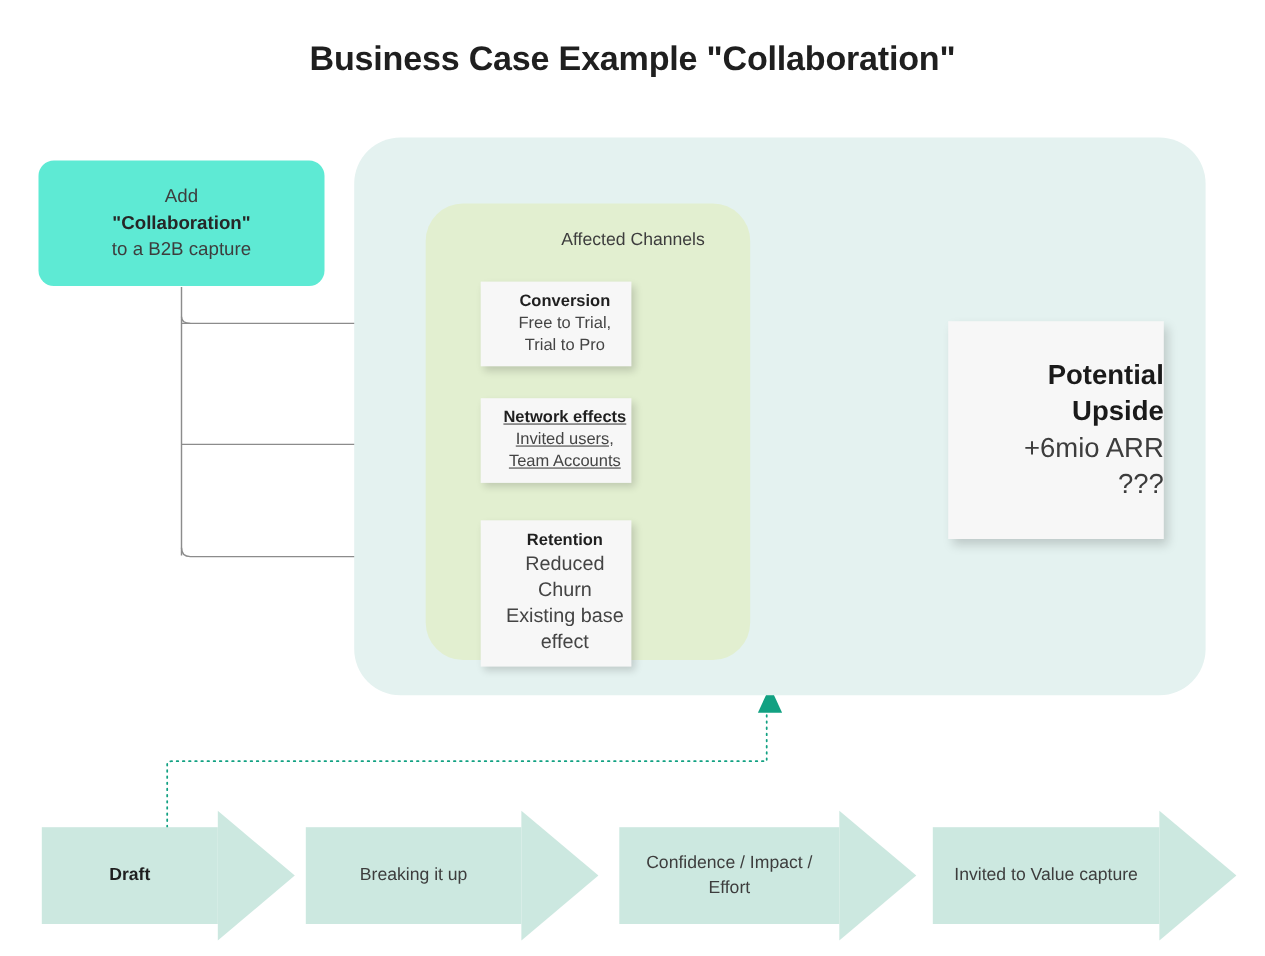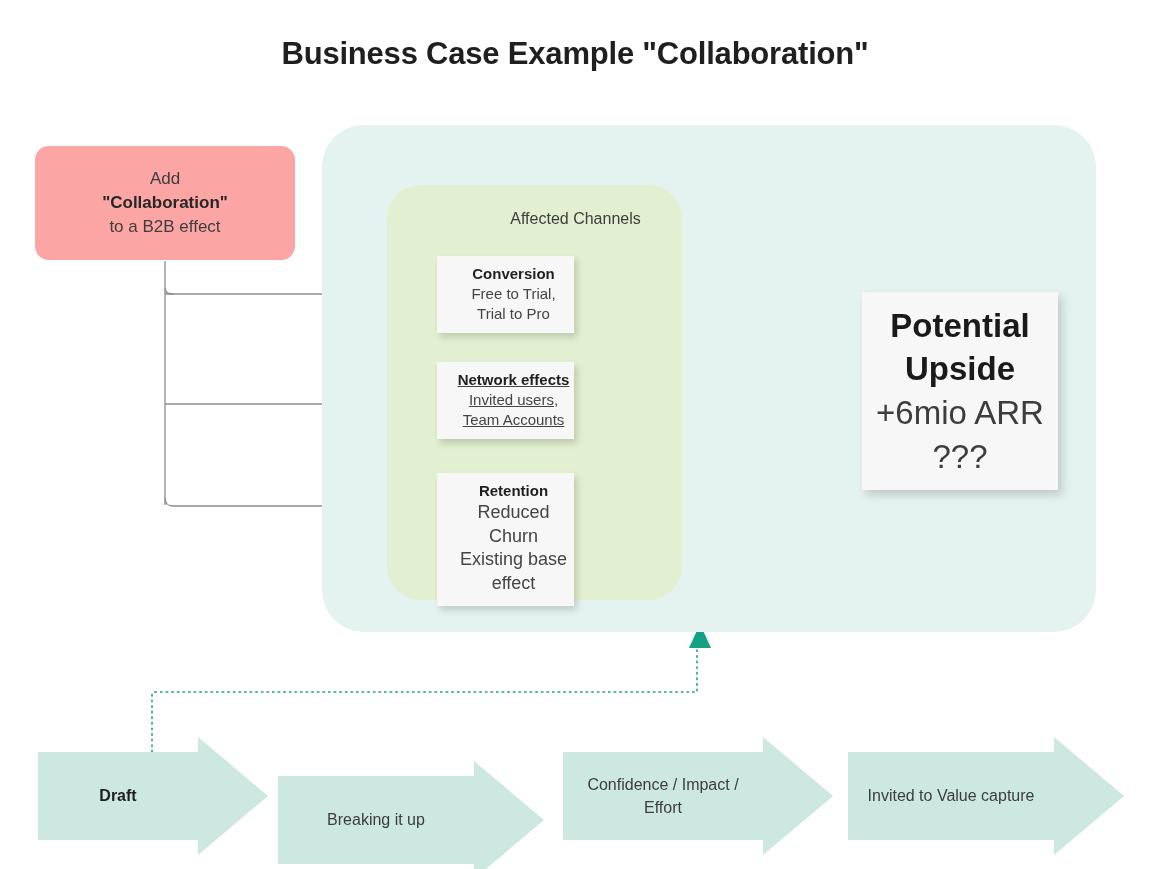--- a/index.html
+++ b/index.html
@@ -43,21 +43,21 @@
     pointer-events: none;
   }
 
   
   #source-card {
     position: absolute;
     left: 35px;
     top: 146px;
     width: 260px;
     height: 114px;
-    background: #fca5a5;
+    background: #5eead4;
     border-radius: 14px;
     display: flex;
     flex-direction: column;
     align-items: center;
     justify-content: center;
     line-height: 1.42;
     font-size: 17px;
     color: #3d3d3d;
   }
   #source-card .strong { font-weight: bold; color: #262626; }
@@ -128,24 +128,24 @@
   #potential-upside {
     position: absolute;
     left: 862px;
     top: 292px;
     width: 196px;
     height: 198px;
     background: #f7f7f7;
     box-shadow: 4px 5px 9px rgba(0,0,0,0.17);
     display: flex;
     flex-direction: column;
-    align-items: center;
+    align-items: flex-end;
     justify-content: center;
     line-height: 1.32;
-    font-size: 33px;
+    font-size: 25px;
     color: #3d3d3d;
   }
   #potential-upside .strong { font-weight: bold; color: #1a1a1a; }
 
   
   .stage {
     position: absolute;
     top: 752px;
     height: 88px;
     background: #cce8e0;
@@ -165,21 +165,21 @@
     position: absolute;
     left: 100%;
     top: -15px;
     width: 0;
     height: 0;
     border-top: 59px solid transparent;
     border-bottom: 59px solid transparent;
     border-left: 70px solid #cce8e0;
   }
   #stage-draft     { left: 38px;  width: 160px; }
-  #stage-breaking  { left: 278px; width: 196px; margin-top: 24px; }
+  #stage-breaking  { left: 278px; width: 196px; }
   #stage-confidence{ left: 563px; width: 200px; }
   #stage-connect   { left: 848px; width: 206px; }
 </style>
 </head>
 <body>
 
 <div id="canvas">
 
   <div id="page-title">Business Case Example "Collaboration"</div>
 
@@ -215,21 +215,21 @@
 
     <g>
       <path d="M152,752 L152,695 Q152,692 156,692 L697,692 L697,648" fill="none" stroke="#12a182" stroke-width="1.6" stroke-dasharray="1.4 4.2" stroke-linecap="round"></path>
       <path d="M700,624 L711,648 L689,648 z" fill="#12a182"></path>
     </g>
   </svg>
 
   <div id="source-card">
     <span>Add</span>
     <span class="strong">"Collaboration"</span>
-    <span>to a B2B effect</span>
+    <span>to a B2B capture</span>
   </div>
 
   <div id="core-assumptions">
 
     <div id="affected-channels">
       <div id="affected-channels-label">Affected Channels</div>
     </div>
   </div>
 
   <div class="channel-card" id="channel-conversion">

